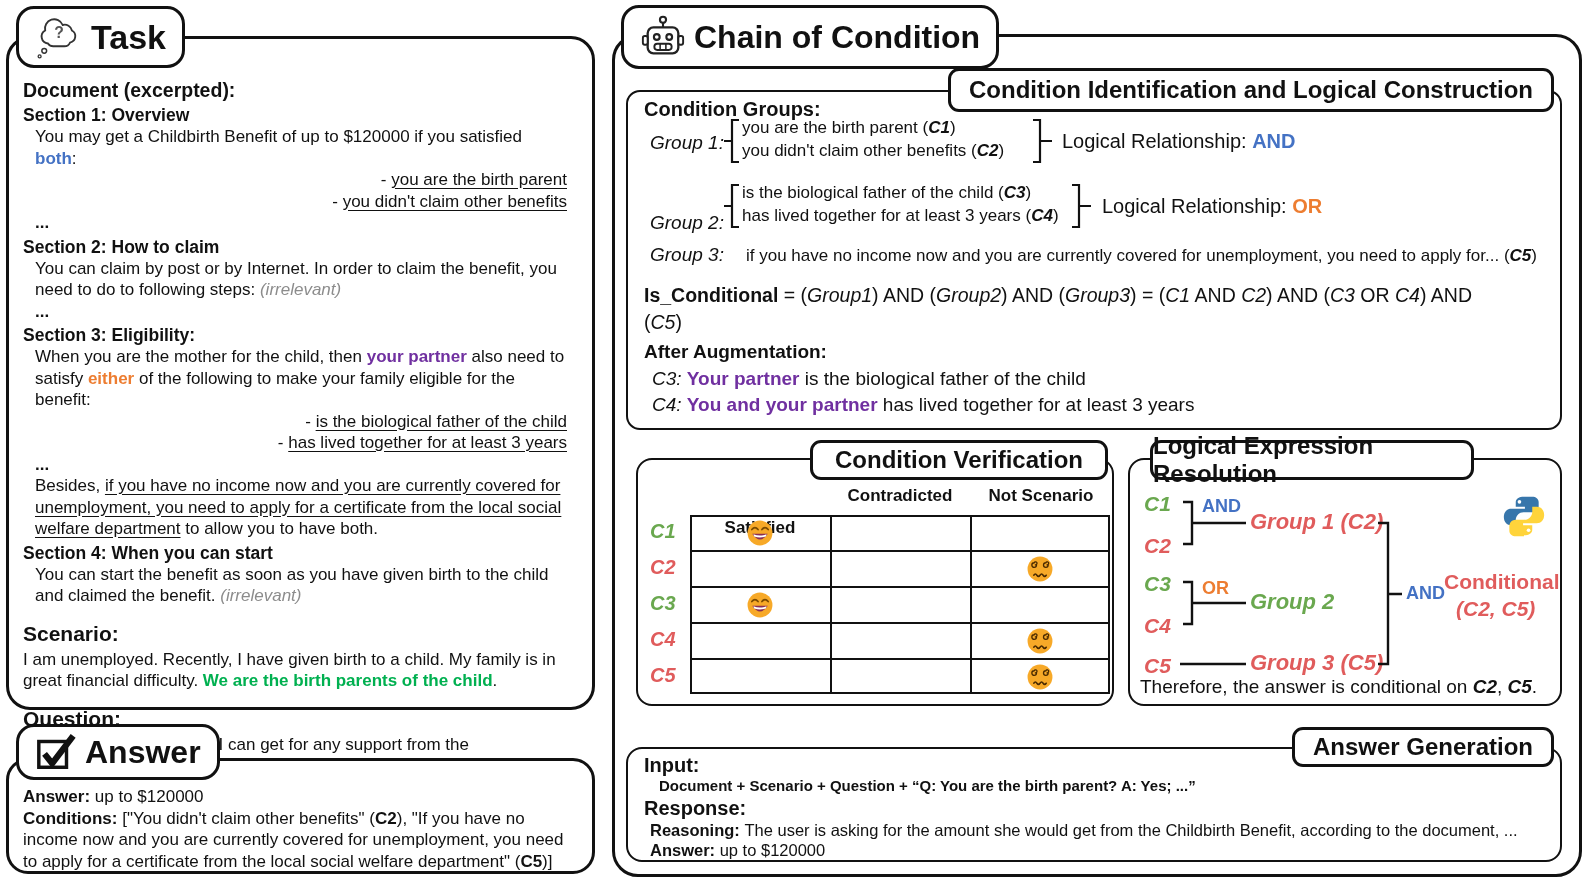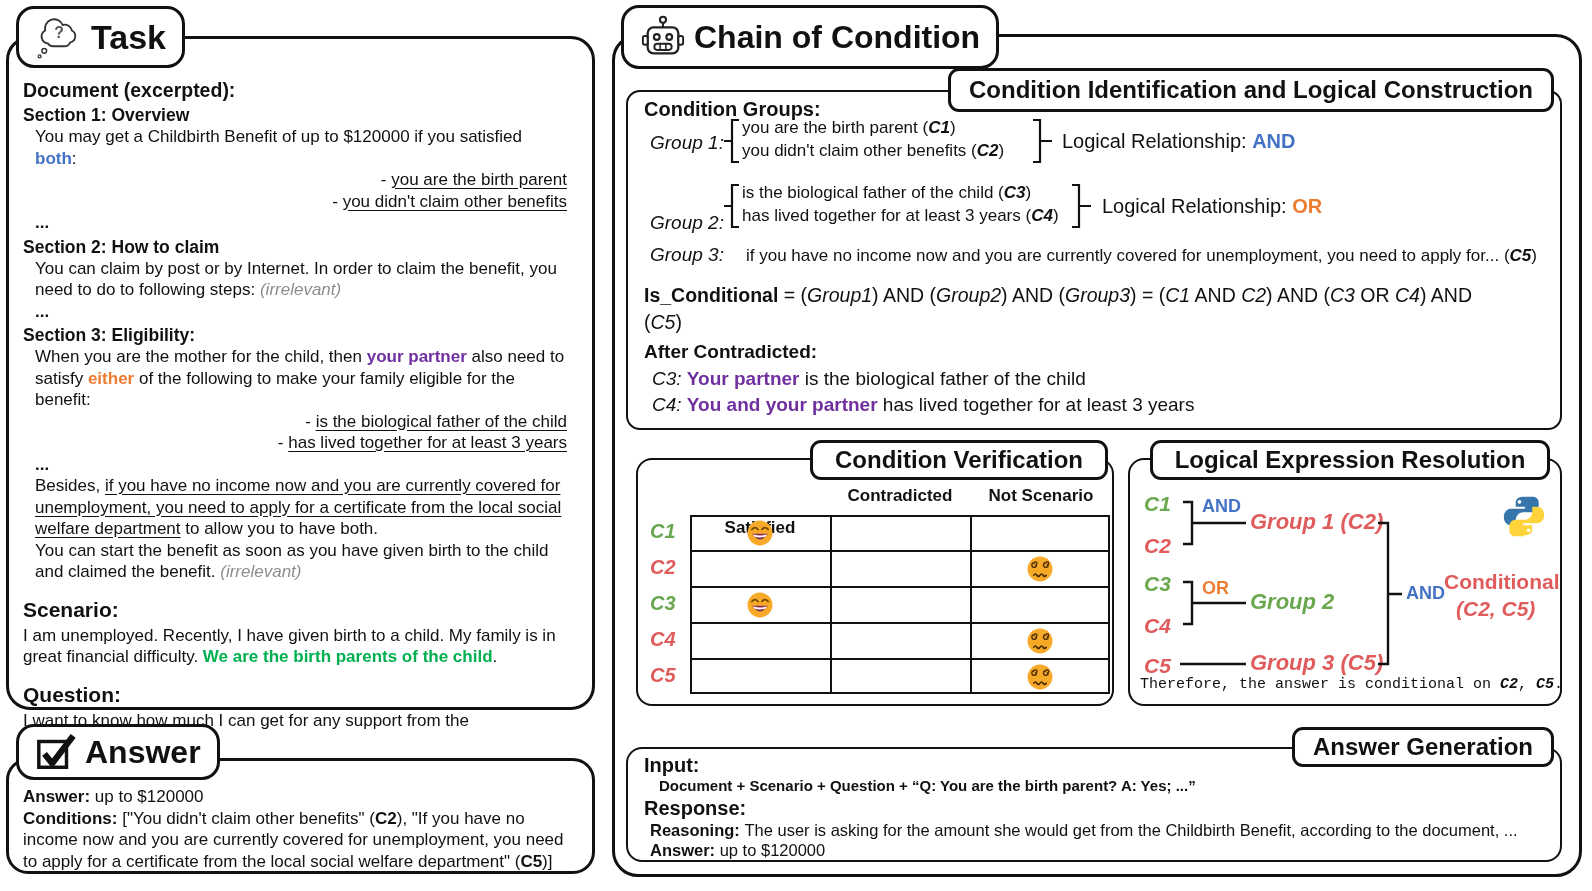--- a/index.html
+++ b/index.html
@@ -74,20 +74,21 @@
   <div class="bd ind1 ell">...</div>
   <div class="st">Section 2: How to claim</div>
   <div class="bd ind1"><span>You can claim by post or by Internet. In order to claim the benefit, you need to do to following steps: </span><span class="s-i" data-tone="gray">(irrelevant)</span></div>
   <div class="bd ind1 ell">...</div>
   <div class="st">Section 3: Eligibility:</div>
   <div class="bd ind1"><span>When you are the mother for the child, then </span><span class="s-b" data-tone="purple">your partner</span><span> also need to satisfy </span><span class="s-b" data-tone="orange">either</span><span> of the following to make your family eligible for the benefit:</span></div>
   <div class="bd ind2"><span>- </span><span class="s-u">is the biological father of the child</span></div>
   <div class="bd ind2"><span>- </span><span class="s-u">has lived together for at least 3 years</span></div>
   <div class="bd ind1 ell">...</div>
   <div class="bd ind1"><span>Besides, </span><span class="s-u">if you have no income now and you are currently covered for unemployment, you need to apply for a certificate from the local social welfare department</span><span> to allow you to have both.</span></div>
+  <div class="st">Section 4: When you can start</div>
   <div class="bd ind1"><span>You can start the benefit as soon as you have given birth to the child and claimed the benefit. </span><span class="s-i" data-tone="gray">(irrelevant)</span></div>
   <div class="sh">Scenario:</div>
   <div class="bd"><span>I am unemployed. Recently, I have given birth to a child. My family is in great financial difficulty. </span><span class="s-b" data-tone="green">We are the birth parents of the child</span><span>.</span></div>
   <div class="sh">Question:</div>
   <div class="bd">I want to know how much I can get for any support from the government?</div>
 </div>
 
 <div class="panel" style="left:6px;top:758px;width:589px;height:116px;border-radius:22px;"></div>
 <div class="pill" style="left:16px;top:724px;height:56px;font-size:32px;">
   <span>
@@ -140,21 +141,21 @@
   <div class="abs" style="left:114px;top:114px;font-size:17px;"><span>has lived together for at least 3 years (</span><span class="s-b s-i">C4</span><span>)</span></div>
   <div class="abs" style="left:22px;top:104px;font-size:19px;font-style:italic;margin-top:16px;">Group 2:</div>
   <div class="abs" style="left:474px;top:103px;font-size:20px;"><span>Logical Relationship: </span><span class="s-b" data-tone="orange">OR</span></div>
 
   <div class="abs" style="left:22px;top:152px;font-size:19px;font-style:italic;">Group 3:</div>
   <div class="abs" style="left:118px;top:154px;font-size:17px;"><span>if you have no income now and you are currently covered for unemployment, you need to apply for... (</span><span class="s-b s-i">C5</span><span>)</span></div>
 
   <div class="abs" style="left:16px;top:192px;font-size:19.5px;"><span class="s-b">Is_Conditional</span><span>  =  (</span><span class="s-i">Group1</span><span>) AND (</span><span class="s-i">Group2</span><span>) AND (</span><span class="s-i">Group3</span><span>)  =  (</span><span class="s-i">C1</span><span> AND </span><span class="s-i">C2</span><span>) AND (</span><span class="s-i">C3</span><span> OR </span><span class="s-i">C4</span><span>) AND</span></div>
   <div class="abs" style="left:16px;top:219px;font-size:19.5px;"><span>(</span><span class="s-i">C5</span><span>)</span></div>
 
-  <div class="abs" style="left:16px;top:249px;font-size:19px;font-weight:700;">After Contradicted:</div>
+  <div class="abs" style="left:16px;top:249px;font-size:19px;font-weight:700;">After Augmentation:</div>
   <div class="abs" style="left:24px;top:276px;font-size:19px;"><span class="s-i">C3: </span><span class="s-b" data-tone="purple">Your partner</span><span> is the biological father of the child</span></div>
   <div class="abs" style="left:24px;top:302px;font-size:19px;"><span class="s-i">C4: </span><span class="s-b" data-tone="purple">You and your partner</span><span> has lived together for at least 3 years</span></div>
 </div>
 <div class="slabel" style="left:948px;top:68px;width:606px;height:44px;">Condition Identification and Logical Construction</div>
 
 <div class="stage" style="left:636px;top:458px;width:478px;height:248px;border-radius:16px;">
   <div class="colhead" style="left:52px;top:26px;width:140px;margin-top:32px;">Satisfied</div>
   <div class="colhead" style="left:192px;top:26px;width:140px;">Contradicted</div>
   <div class="colhead" style="left:332px;top:26px;width:142px;">Not Scenario</div>
 
@@ -263,23 +264,23 @@
 
   <span class="abs" style="left:372px;top:34px;">
     <svg width="44" height="44" viewBox="0 0 48 48">
       <path d="M24 3c-5.5 0-9 2.2-9 6v5h10v2H10c-4.5 0-8 3.5-8 9s3.5 9 8 9h5v-5.5c0-4.7 3.8-8.5 8.5-8.5H33c3.9 0 7-3.1 7-7V9c0-3.8-3.2-6-7-6h-9z" fill="#3776AB"></path>
       <circle cx="19" cy="8.5" r="2" fill="#fff"></circle>
       <path d="M24 45c5.5 0 9-2.2 9-6v-5H23v-2h15c4.5 0 8-3.5 8-9s-3.5-9-8-9h-5v5.5c0 4.7-3.8 8.5-8.5 8.5H15c-3.9 0-7 3.1-7 7v5c0 3.8 3.2 6 7 6h9z" fill="#FFD43B"></path>
       <circle cx="29" cy="39.5" r="2" fill="#fff"></circle>
     </svg>
   </span>
 
-  <div class="treetxt" style="left:10px;top:216px;font-size:15px;font-family:Liberation Mono, monospace;"><span>Therefore, the answer is conditional on </span><span class="s-b s-i">C2</span><span>, </span><span class="s-b s-i">C5</span><span>.</span></div>
-</div>
-<div class="slabel" style="left:1150px;top:440px;width:400px;height:40px;">Logical Expression Resolution</div>
+  <div class="treetxt" style="left:10px;top:216px;font-size:19px;"><span>Therefore, the answer is conditional on </span><span class="s-b s-i">C2</span><span>, </span><span class="s-b s-i">C5</span><span>.</span></div>
+</div>
+<div class="slabel" style="left:1150px;top:440px;width:324px;height:40px;">Logical Expression Resolution</div>
 
 <div class="stage" style="left:626px;top:747px;width:936px;height:115px;border-radius:16px;">
   <div class="abs" style="left:16px;top:5px;font-size:20px;font-weight:700;">Input:</div>
   <div class="abs" style="left:22px;top:28px;font-size:15px;margin-left:9px;"><span class="s-b">Document + Scenario + Question + “Q: You are the birth parent? A: Yes; ...”</span></div>
   <div class="abs" style="left:16px;top:48px;font-size:20px;font-weight:700;">Response:</div>
   <div class="abs" style="left:22px;top:72px;font-size:16.5px;"><span class="s-b">Reasoning: </span><span>The user is asking for the amount she would get from the Childbirth Benefit, according to the document, ...</span></div>
   <div class="abs" style="left:22px;top:92px;font-size:16.5px;"><span class="s-b">Answer: </span><span>up to $120000</span></div>
 </div>
 <div class="slabel" style="left:1292px;top:727px;width:262px;height:40px;">Answer Generation</div>
 

